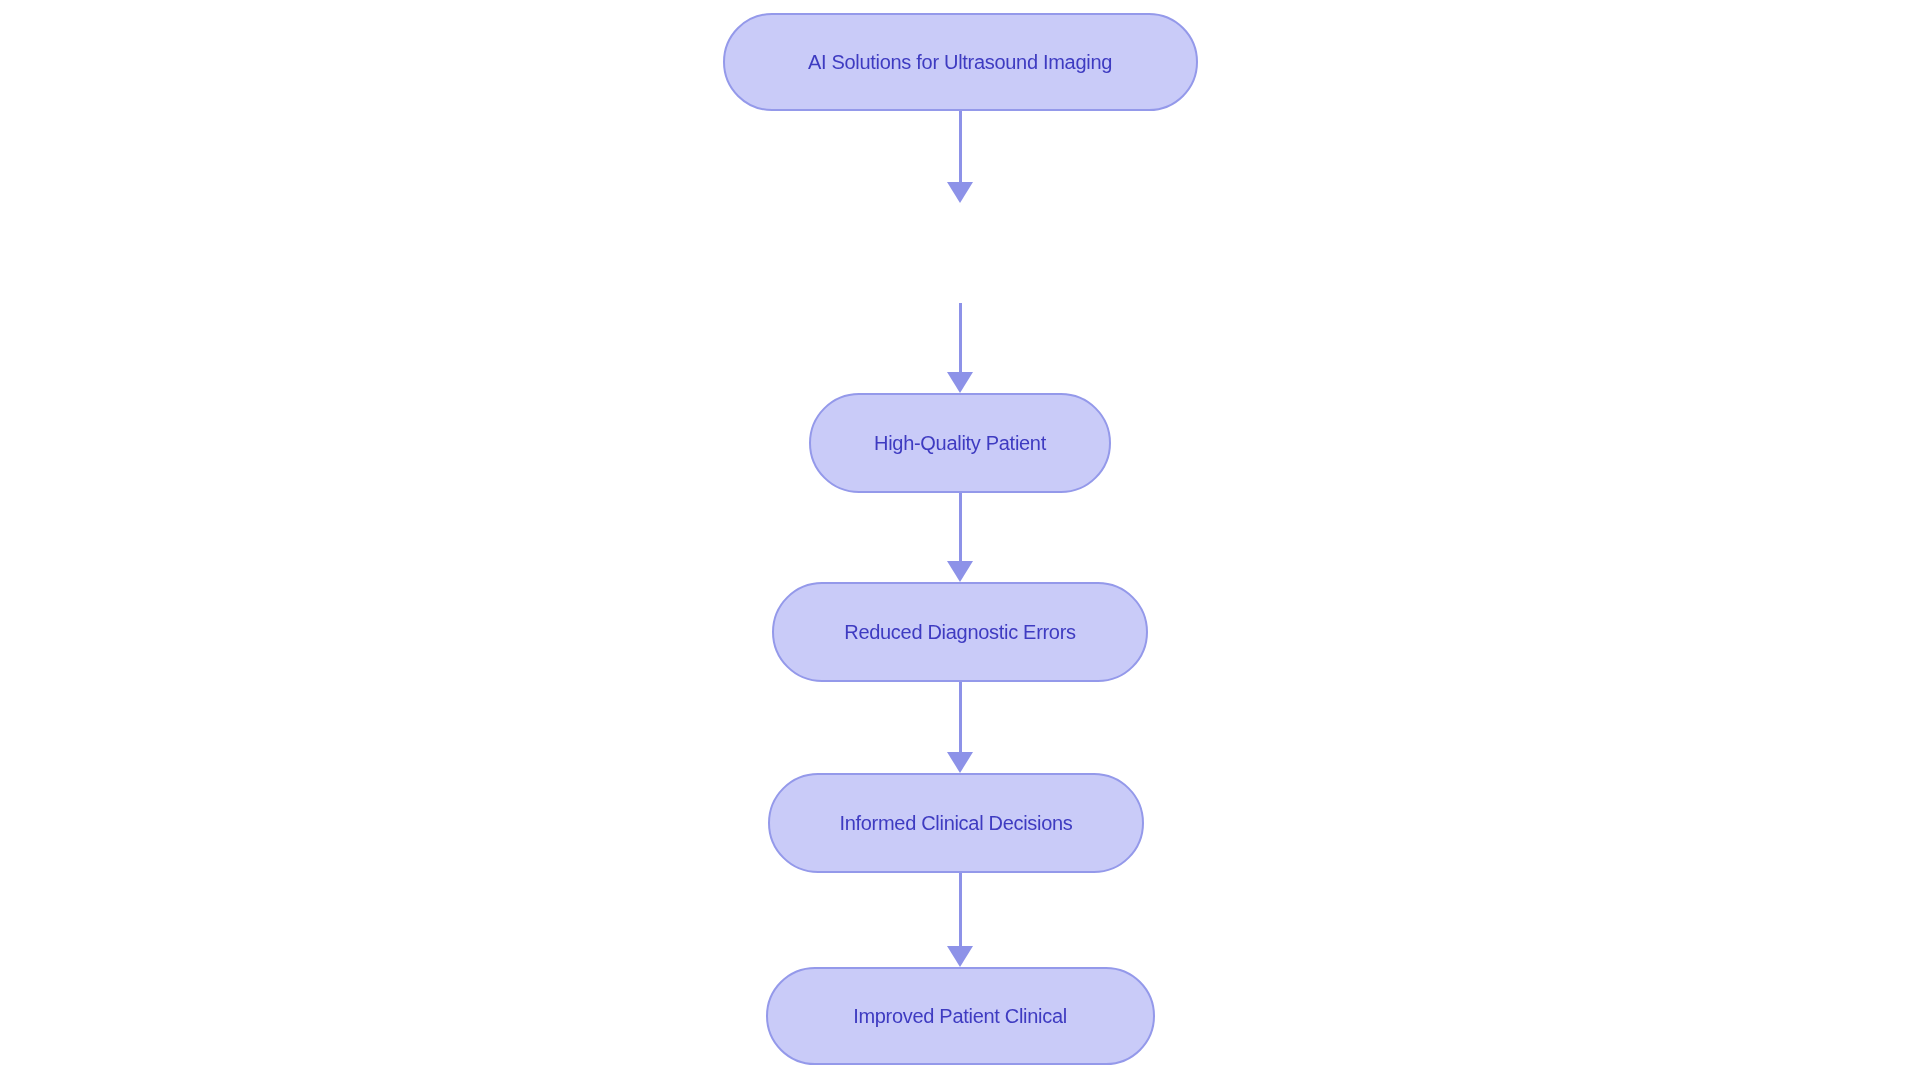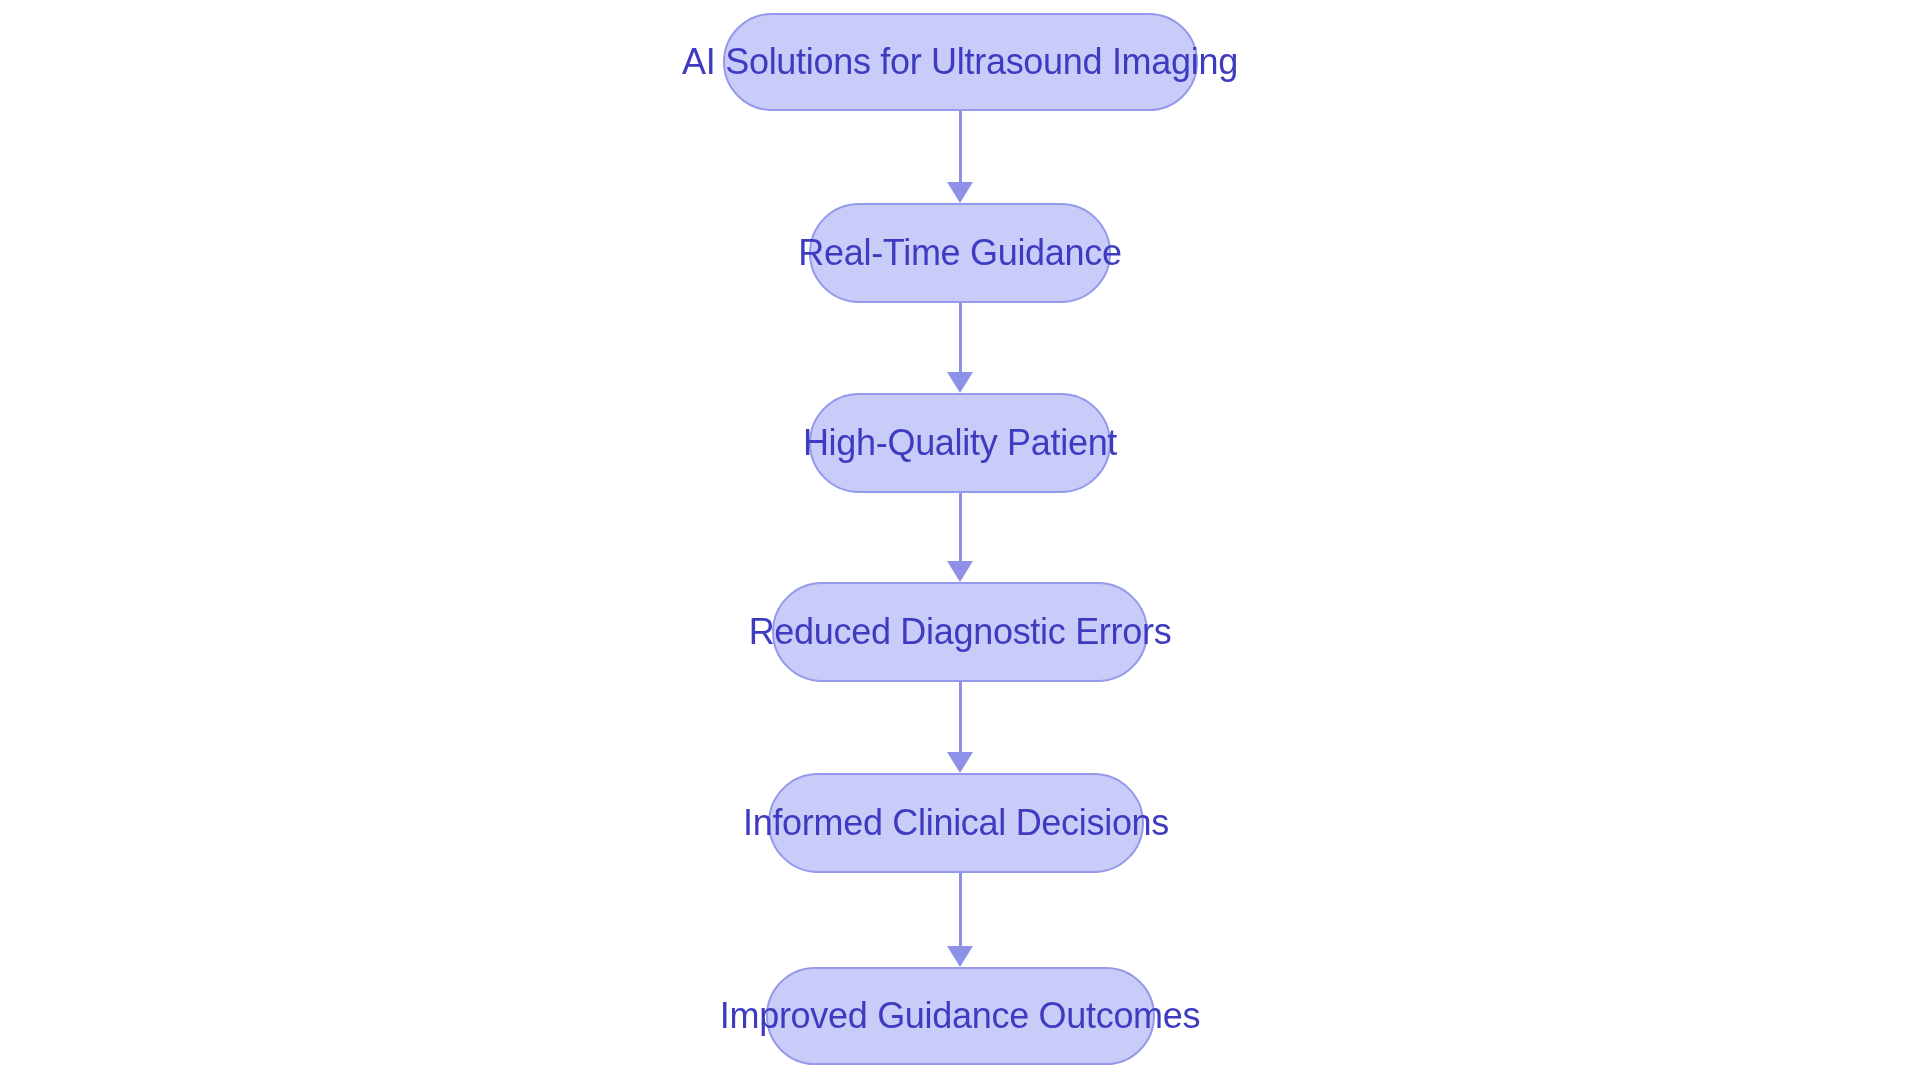--- a/index.html
+++ b/index.html
@@ -23,21 +23,21 @@
   }
   .node{
     position:absolute;
     display:flex;align-items:center;justify-content:center;
     background:var(--node-fill);
     border:2px solid var(--node-border);
     border-radius:50px;
   }
   .node-label{
     color:var(--node-text);
-    font-size:36px;
+    font-size:20px;
     letter-spacing:-0.3px;
     white-space:nowrap;
     text-align:center;
   }
   .arrow{
     position:absolute;
     width:26px;
     display:flex;flex-direction:column;align-items:center;
   }
   .arrow-line{
@@ -52,34 +52,31 @@
     border-top:21px solid var(--arrow);
   }
 </style>
 </head>
 <body>
 
 <div class="canvas" id="canvas">
     <div class="node" style="left: 722.5px; top: 13px; width: 475px; height: 98px;">
     <span class="node-label">AI Solutions for Ultrasound Imaging</span>
   </div>
-    <div class="node" style="left: 809px; top: 203px; width: 302px; height: 100px;">
-    <span class="node-label">Real-Time Guidance</span>
-  </div>
     <div class="node" style="left: 809px; top: 393px; width: 302px; height: 100px;">
     <span class="node-label">High-Quality Patient</span>
   </div>
     <div class="node" style="left: 772px; top: 582px; width: 376px; height: 100px;">
     <span class="node-label">Reduced Diagnostic Errors</span>
   </div>
     <div class="node" style="left: 768px; top: 773px; width: 376px; height: 100px;">
     <span class="node-label">Informed Clinical Decisions</span>
   </div>
     <div class="node" style="left: 765.5px; top: 967px; width: 389px; height: 98px;">
-    <span class="node-label">Improved Guidance Outcomes</span>
+    <span class="node-label">Improved Patient Clinical</span>
   </div>
     <div class="arrow" style="left: 947px; top: 111px; height: 92px;">
     <div class="arrow-line" style="height: 71px;"></div>
     <div class="arrow-head"></div>
   </div>
     <div class="arrow" style="left: 947px; top: 303px; height: 90px;">
     <div class="arrow-line" style="height: 69px;"></div>
     <div class="arrow-head"></div>
   </div>
     <div class="arrow" style="left: 947px; top: 493px; height: 89px;">

